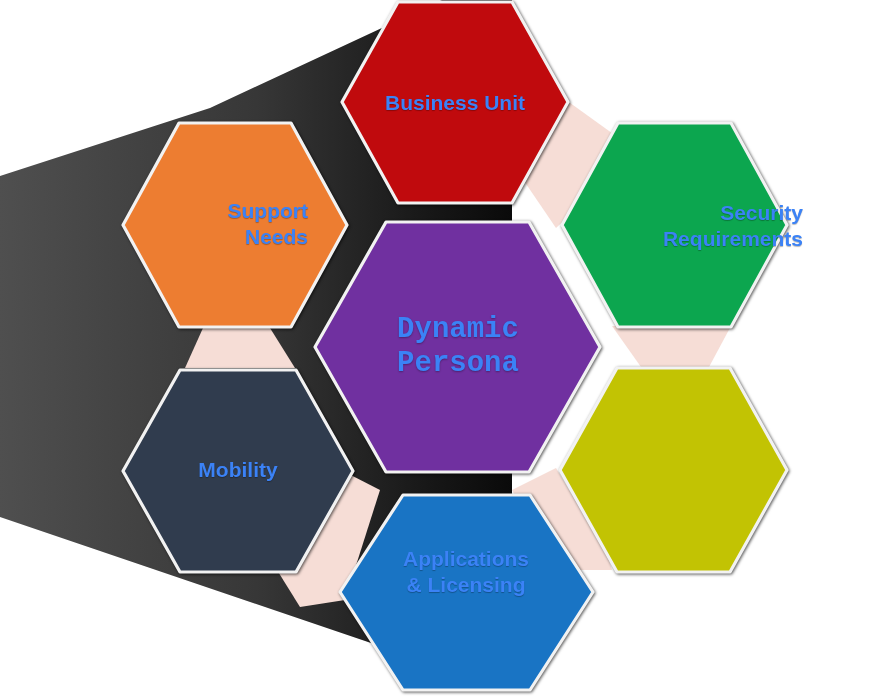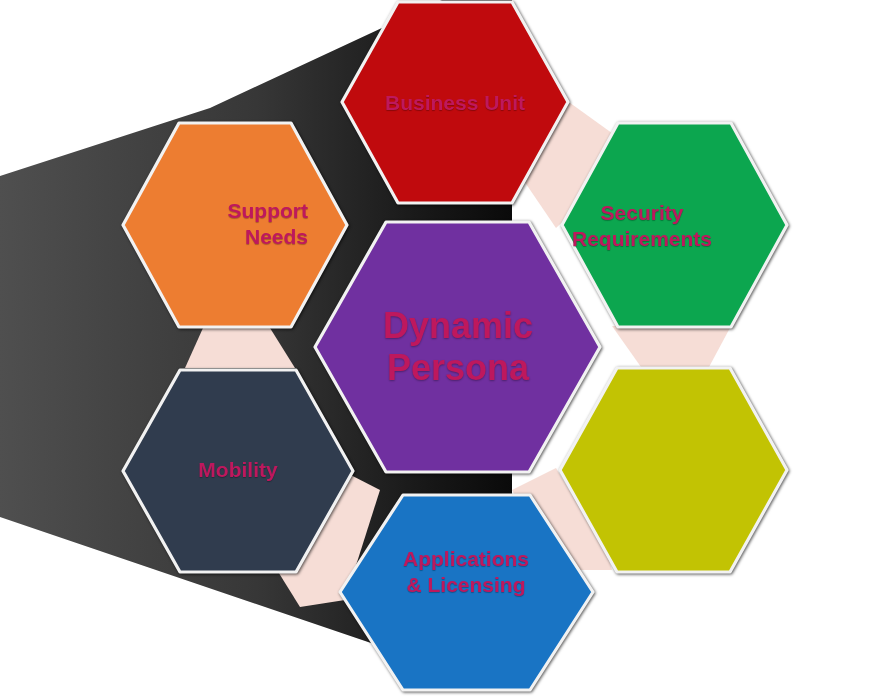--- a/index.html
+++ b/index.html
@@ -11,32 +11,33 @@
     background: #ffffff;
     font-family: "Liberation Sans", sans-serif;
   }
   .stage svg { position: absolute; left: 0; top: 0; }
   .hex { stroke: #f2f2f2; stroke-width: 3.2; stroke-linejoin: round; }
   .hex-shadow { filter: drop-shadow(1px 1.5px 1.5px rgba(0,0,0,0.65)); }
   .connector { stroke: none; }
   .label {
     position: absolute;
     transform: translate(-50%, -50%);
-    color: #be185d;
+    color: #3b82f6;
     font-weight: bold;
     text-align: center;
     line-height: 1.22;
     font-size: 21px;
     text-shadow: 0 1px 1px rgba(0,0,0,0.28);
     white-space: normal;
   }
   .label-center {
-    font-size: 36px;
+    font-size: 29px;
     line-height: 1.18;
     text-shadow: 0 1px 2px rgba(0,0,0,0.32);
+    font-family: Liberation Mono, monospace;
   }
 </style>
 </head>
 <body>
 
 <div class="stage">
 
   <svg width="872" height="698" viewBox="0 0 872 698">
     <defs>
       <linearGradient id="beamGrad" x1="0" y1="0" x2="512" y2="0" gradientUnits="userSpaceOnUse">
@@ -63,21 +64,21 @@
       <polygon class="hex" points="617,368 730,368 787,470 730,572 617,572 560,470" fill="#C2C303"></polygon>
       <polygon class="hex" points="403,495 530,495 593,592 530,690 403,690 340,592" fill="#1974C4"></polygon>
       <polygon class="hex" points="386,222 529,222 600,347 529,472 386,472 315,347" fill="#7030A0"></polygon>
     </g>
   </svg>
 
   <div class="label" style="left:455px; top:103px; width:220px;">Business Unit</div>
 
   <div class="label" style="left:248px; top:224px; width:120px;text-align:right;">Support Needs</div>
 
-  <div class="label" style="left:642px; top:226px; width:190px;">Security Requirements</div>
+  <div class="label" style="left:708px; top:226px; width:190px;text-align:right;">Security Requirements</div>
 
   <div class="label label-center" style="left:458px; top:347px; width:230px;">Dynamic Persona</div>
 
   <div class="label" style="left:238px; top:470px; width:160px;text-align:center;">Mobility</div>
 
 
   <div class="label" style="left:466px; top:572px; width:138px;">Applications &amp; Licensing</div>
 
 </div>
 

